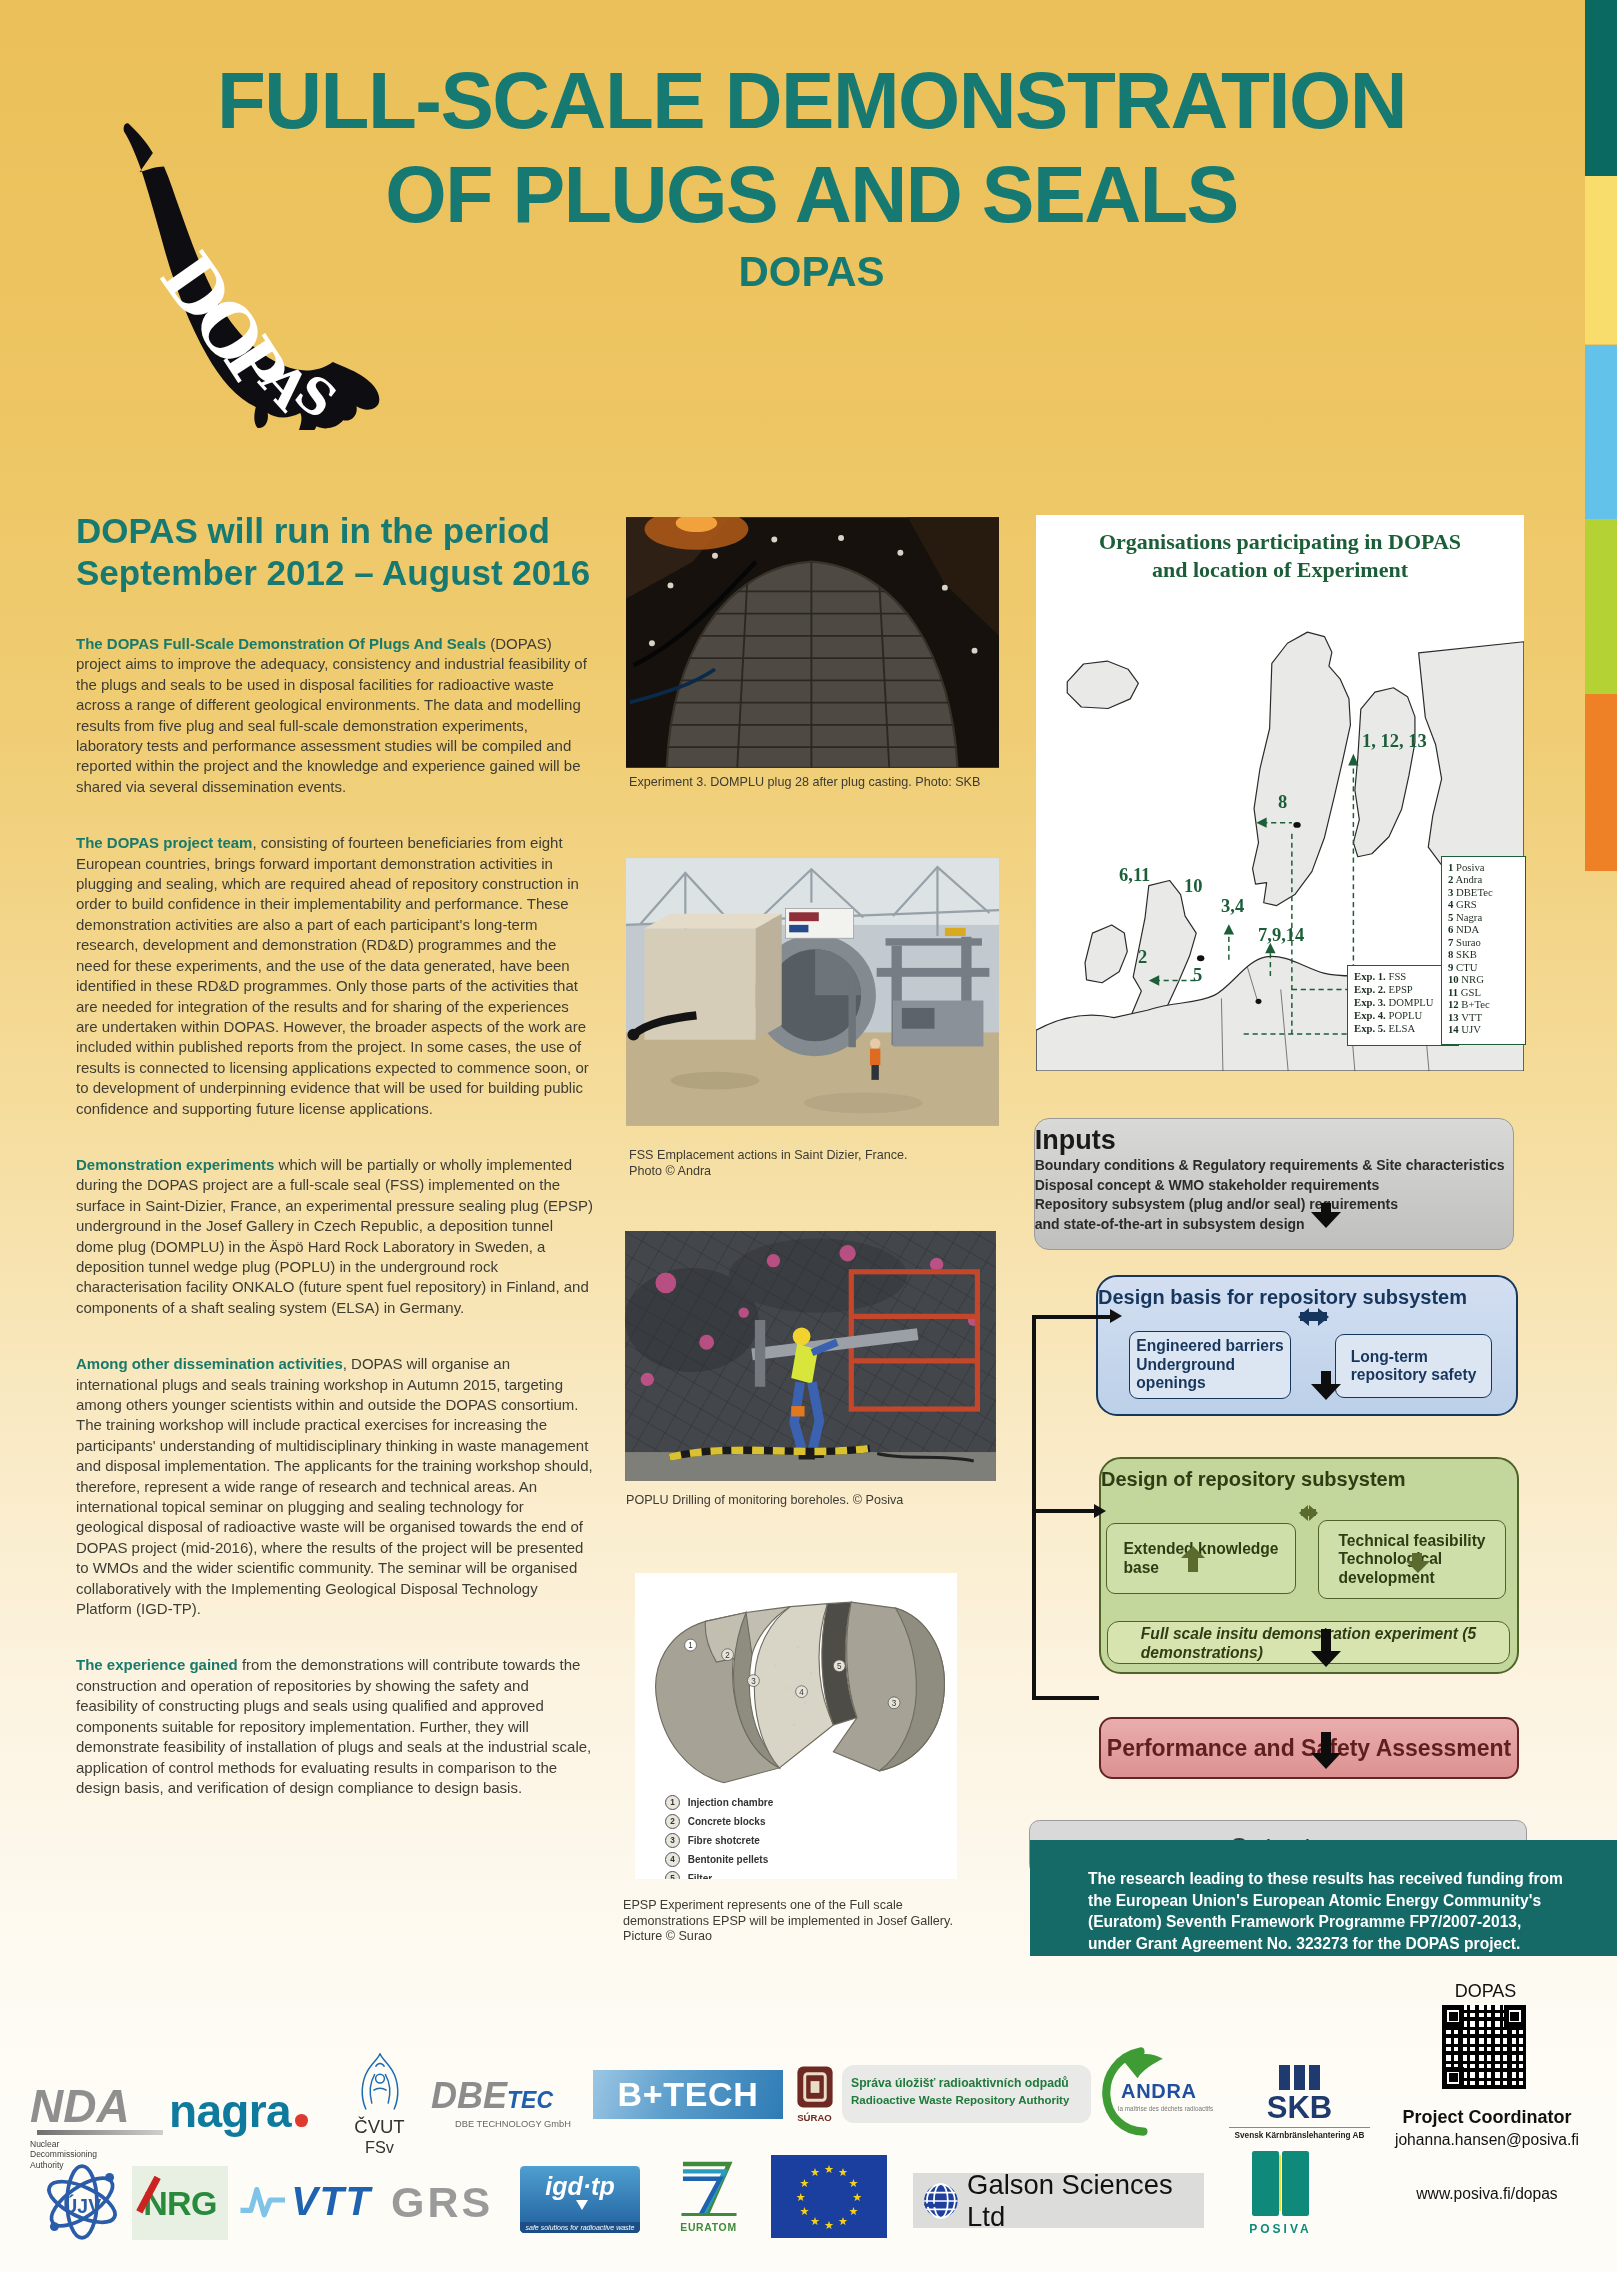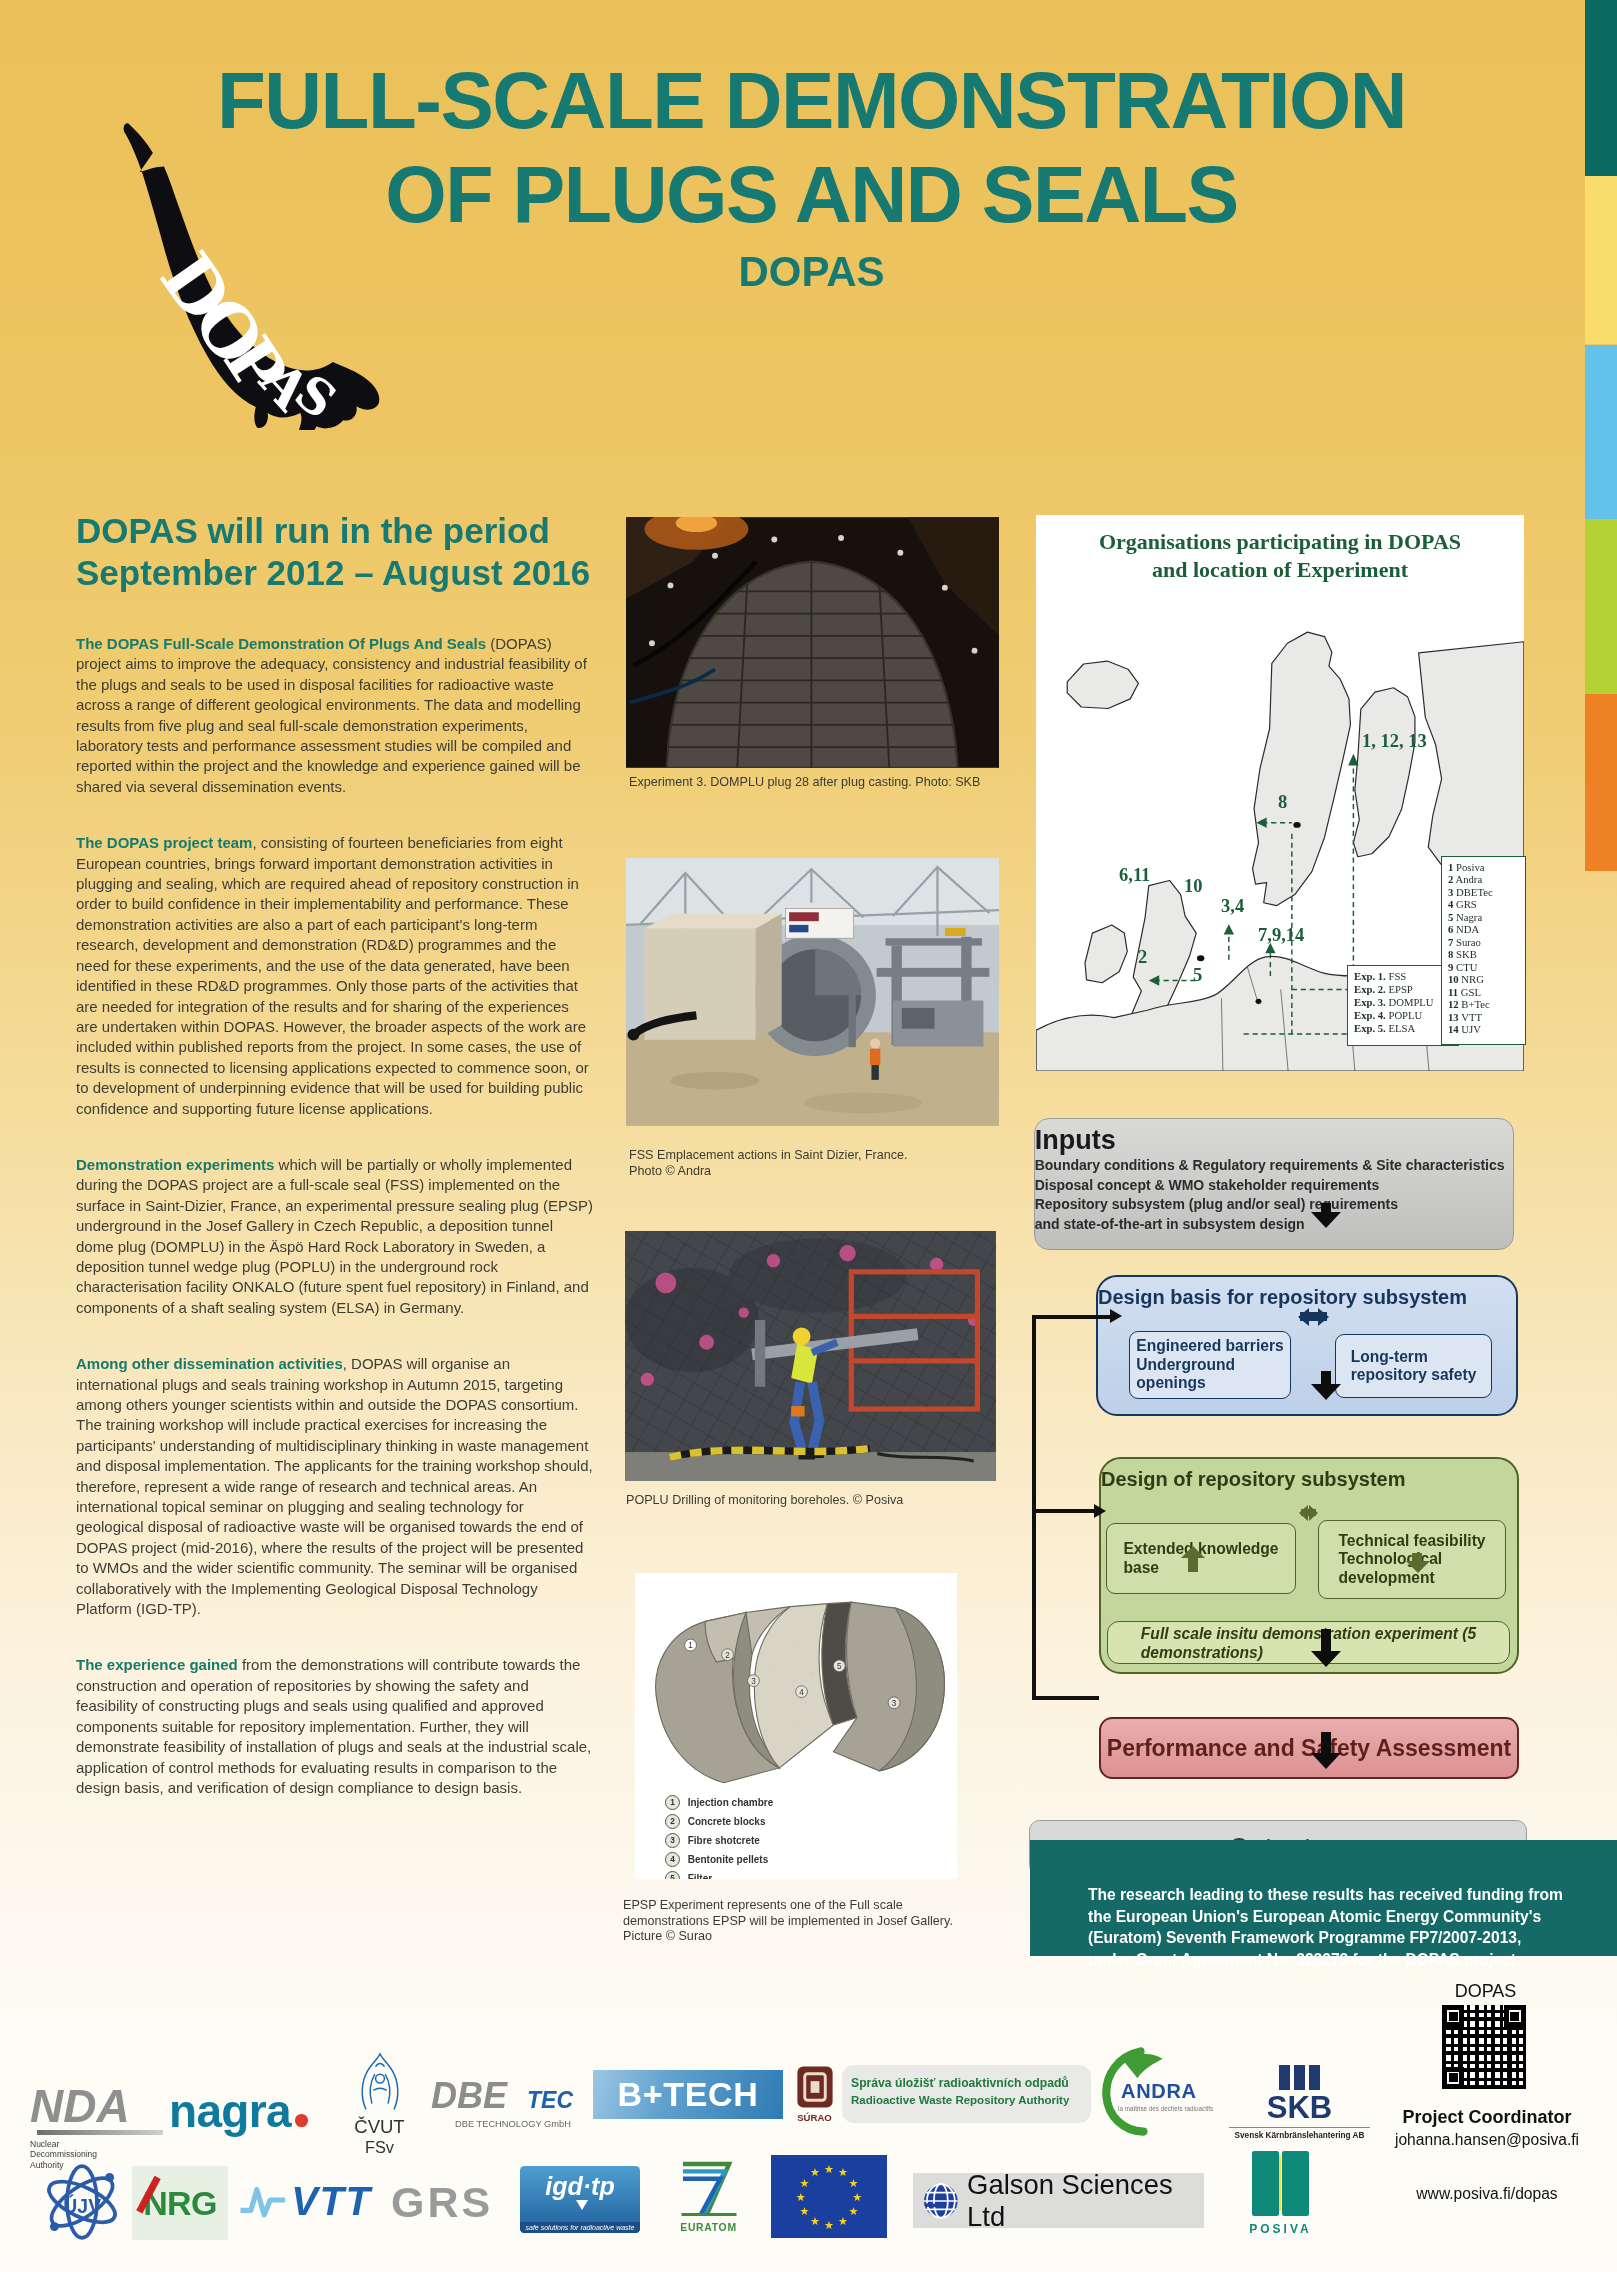--- a/index.html
+++ b/index.html
@@ -63,21 +63,21 @@
   .dblolive{position:absolute;height:7.4px;background:#5a6b2d;}
   .dblolive::before{content:"";position:absolute;left:-9.6px;top:-4.4px;border:8.2px solid transparent;border-right:9.6px solid #5a6b2d;}
   .dblolive::after{content:"";position:absolute;right:-9.6px;top:-4.4px;border:8.2px solid transparent;border-left:9.6px solid #5a6b2d;}
   .ostem{position:absolute;background:#5a6b2d;}
   .oheadup{position:absolute;width:0;height:0;border-left:12px solid transparent;border-right:12px solid transparent;border-bottom:12.6px solid #5a6b2d;}
   .oheaddown{position:absolute;width:0;height:0;border-left:12px solid transparent;border-right:12px solid transparent;border-top:12.6px solid #5a6b2d;}
   .fbline{position:absolute;background:#111;}
   .fbheadright{position:absolute;width:0;height:0;border-top:7.4px solid transparent;border-bottom:7.4px solid transparent;border-left:12px solid #111;}
   
   .funding{position:absolute;left:1030px;top:1840px;width:587px;height:116px;background:#156a67;box-sizing:border-box;
-    padding:44px 52px 0 58px;color:#fff;font-size:15.6px;line-height:21.5px;font-weight:600;}
+    padding:28px 52px 0 58px;color:#fff;font-size:15.6px;line-height:21.5px;font-weight:600;}
   
   .epsprow{display:flex;align-items:center;margin-bottom:3.7px;}
   .epspnum{width:13.3px;height:13.3px;border-radius:50%;border:1.1px solid #555;background:#e9e7dd;color:#333;
     font-size:8.2px;font-weight:bold;display:flex;align-items:center;justify-content:center;margin-right:7.4px;}
   .epsplabel{font-size:10px;font-weight:bold;color:#333;}
   
   .footer-text{color:#111;text-align:center;}
 </style>
 </head>
 <body>
@@ -476,21 +476,21 @@
           <path d="M50,70 C54,55 52,40 46,30"></path>
         <path d="M33,20 C36,14 42,14 45,20"></path>
           <circle cx="39" cy="36" r="6"></circle>
         <path d="M30,52 C36,48 42,48 48,52"></path>
       </g>
     </svg>
     <div style="font-size:18.5px;color:#333;line-height:19px;">ČVUT</div>
     <div style="font-size:16.3px;color:#333;line-height:22px;">FSv</div>
   </div>
   <div class="abs" style="left:431px;top:2075px;width:148px;">
-    <span style="font-size:36px;font-weight:bold;font-style:italic;color:#8c8c8c;">DBE</span><span style="font-size:23px;font-weight:bold;font-style:italic;color:#1f5fae;margin-left:20px;">TEC</span>
+    <span style="font-size:36px;font-weight:bold;font-style:italic;color:#8c8c8c;">DBE</span><span style="font-size:23px;font-weight:bold;font-style:italic;color:#1f5fae;">TEC</span>
     <div style="font-size:9.3px;color:#666;margin-top:1.5px;padding-left:24px;">DBE TECHNOLOGY GmbH</div>
   </div>
   <div class="abs" style="left:593px;top:2070px;width:190px;height:49px;background:linear-gradient(110deg,#9cc7e4 0%,#5fa0cd 40%,#2e7bb4 100%);display:flex;align-items:center;justify-content:center;">
     <span style="font-size:34px;font-weight:bold;color:#fff;letter-spacing:0.7px;">B+TECH</span>
   </div>
   <div class="abs" style="left:787px;top:2065px;">
     <div style="float:left;width:55px;text-align:center;">
       <svg width="42" height="44" viewBox="0 0 56 60">
         <rect x="4" y="2" width="48" height="56" rx="8" fill="#6e2a22"></rect>
         <rect x="14" y="12" width="28" height="36" rx="4" fill="none" stroke="#e9ddc8" stroke-width="4"></rect>

